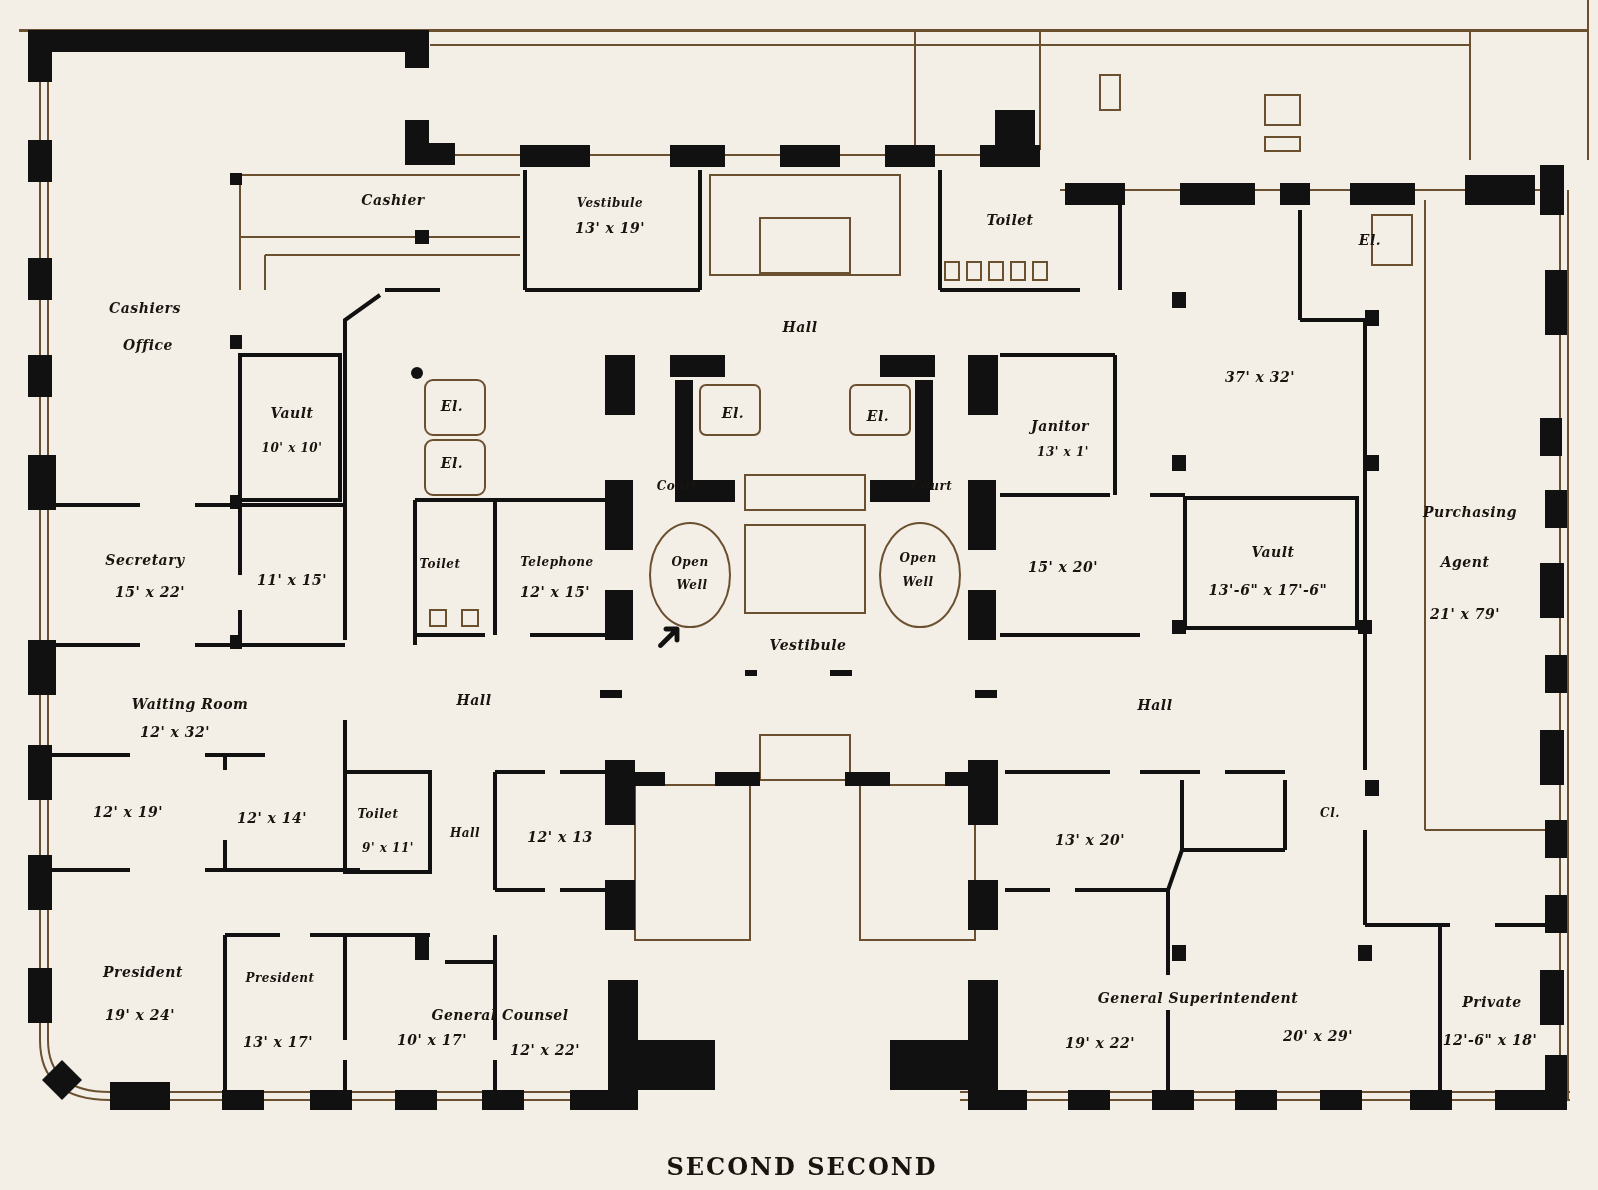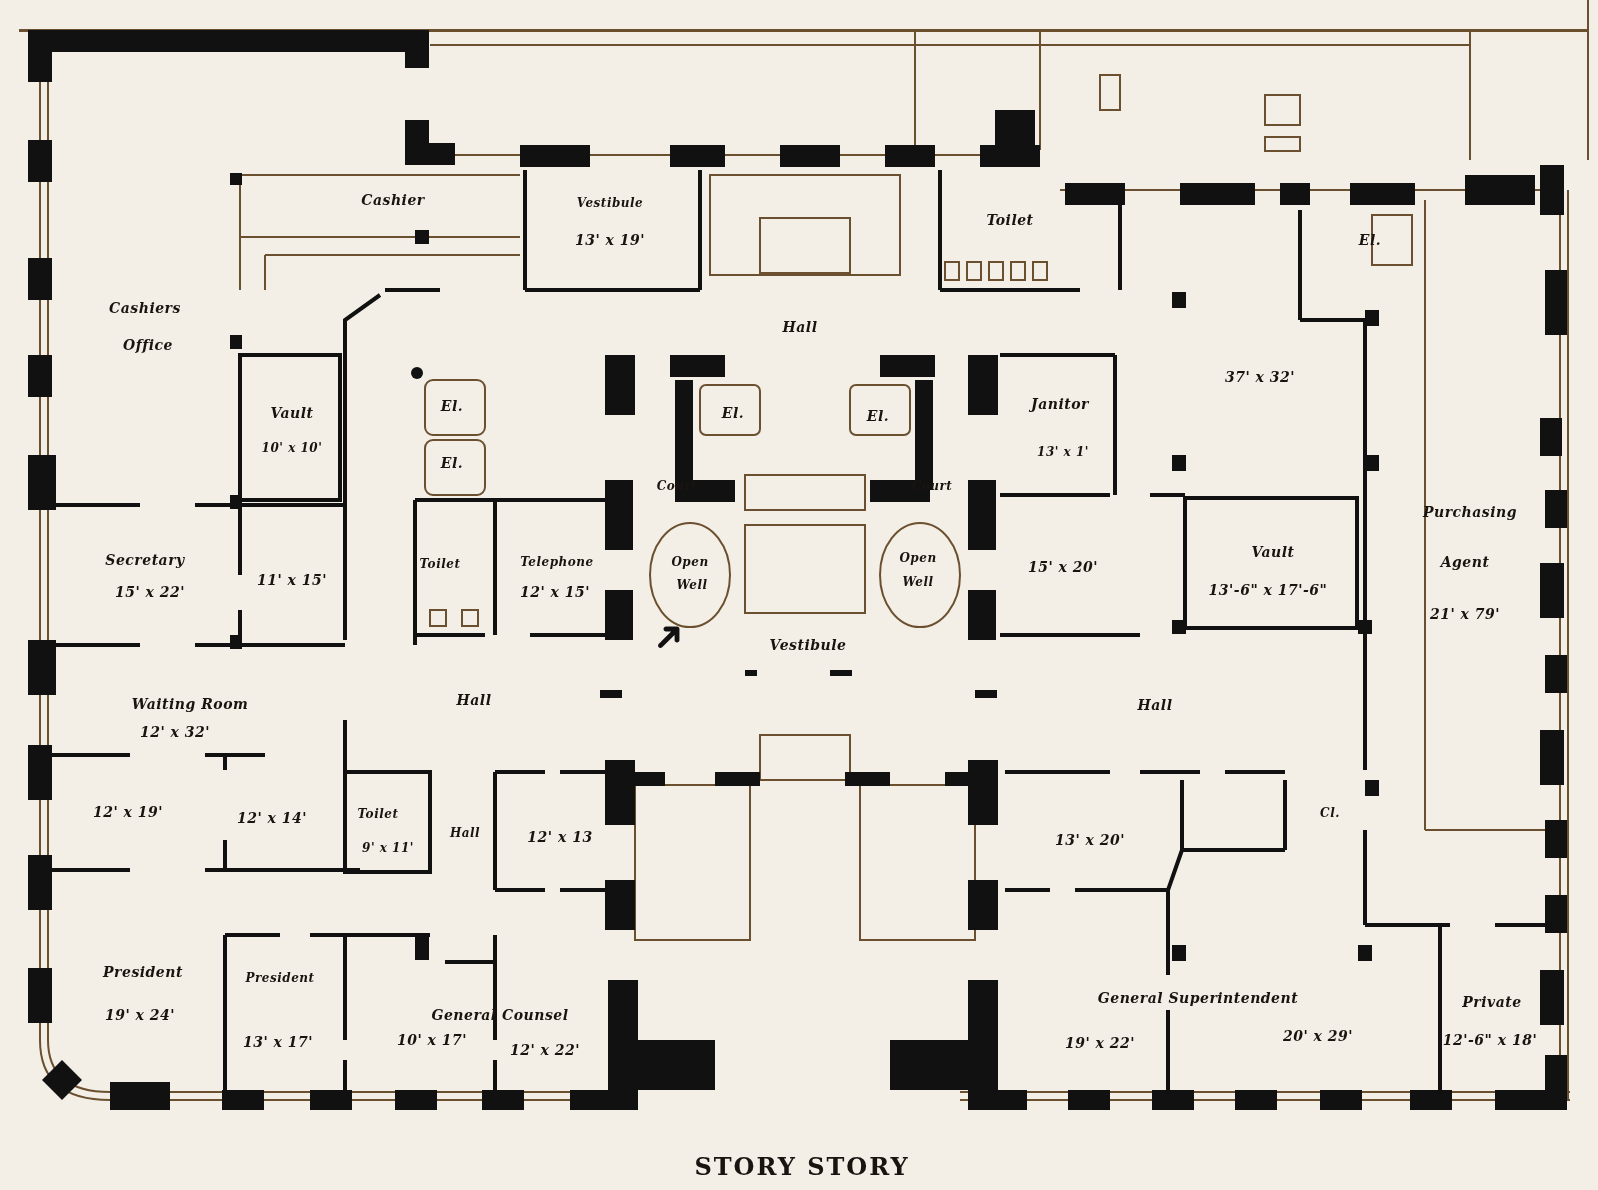--- a/index.html
+++ b/index.html
@@ -252,34 +252,34 @@
     <rect x="600" y="690" width="22" height="8"></rect>
     <rect x="975" y="690" width="22" height="8"></rect>
     <rect x="745" y="670" width="12" height="6"></rect>
     <rect x="830" y="670" width="22" height="6"></rect>
     <circle cx="417" cy="373" r="6"></circle>
   </g>
 </svg>
 
   <div class="lbl sm" style="left:393px;top:200px">Cashier</div>
   <div class="lbl xs" style="left:610px;top:203px">Vestibule</div>
-  <div class="lbl sm" style="left:610px;top:240px">13' x 19'</div>
+  <div class="lbl sm" style="left:610px;top:228px">13' x 19'</div>
   <div class="lbl sm" style="left:1010px;top:220px">Toilet</div>
   <div class="lbl sm" style="left:145px;top:308px">Cashiers</div>
   <div class="lbl sm" style="left:148px;top:345px">Office</div>
   <div class="lbl sm" style="left:800px;top:327px">Hall</div>
   <div class="lbl sm" style="left:1260px;top:377px">37' x 32'</div>
   <div class="lbl sm" style="left:292px;top:413px">Vault</div>
   <div class="lbl xs" style="left:292px;top:448px">10' x 10'</div>
   <div class="lbl sm" style="left:452px;top:406px">El.</div>
   <div class="lbl sm" style="left:452px;top:463px">El.</div>
   <div class="lbl sm" style="left:733px;top:413px">El.</div>
   <div class="lbl sm" style="left:878px;top:416px">El.</div>
   <div class="lbl sm" style="left:1370px;top:240px">El.</div>
-  <div class="lbl sm" style="left:1060px;top:404px">Janitor</div>
+  <div class="lbl sm" style="left:1060px;top:426px">Janitor</div>
   <div class="lbl xs" style="left:1063px;top:452px">13' x 1'</div>
   <div class="lbl xs" style="left:677px;top:486px">Court</div>
   <div class="lbl xs" style="left:932px;top:486px">Court</div>
   <div class="lbl sm" style="left:1470px;top:512px">Purchasing</div>
   <div class="lbl sm" style="left:1465px;top:562px">Agent</div>
   <div class="lbl sm" style="left:1465px;top:614px">21' x 79'</div>
   <div class="lbl sm" style="left:145px;top:560px">Secretary</div>
   <div class="lbl sm" style="left:150px;top:592px">15' x 22'</div>
   <div class="lbl sm" style="left:292px;top:580px">11' x 15'</div>
   <div class="lbl xs" style="left:440px;top:564px">Toilet</div>
@@ -312,14 +312,14 @@
   <div class="lbl sm" style="left:278px;top:1042px">13' x 17'</div>
   <div class="lbl sm" style="left:500px;top:1015px">General Counsel</div>
   <div class="lbl sm" style="left:432px;top:1040px">10' x 17'</div>
   <div class="lbl sm" style="left:545px;top:1050px">12' x 22'</div>
   <div class="lbl sm" style="left:1198px;top:998px">General Superintendent</div>
   <div class="lbl sm" style="left:1100px;top:1043px">19' x 22'</div>
   <div class="lbl sm" style="left:1318px;top:1036px">20' x 29'</div>
   <div class="lbl sm" style="left:1492px;top:1002px">Private</div>
   <div class="lbl sm" style="left:1490px;top:1040px">12'-6" x 18'</div>
 
-  <div class="title">STORY STORY</div>
+  <div class="title">SECOND SECOND</div>
 </div>
 
 </body></html>

